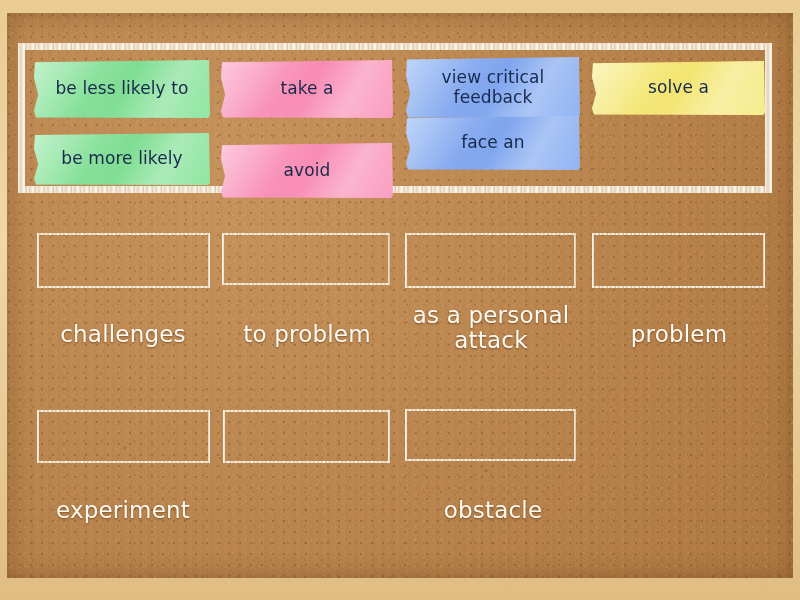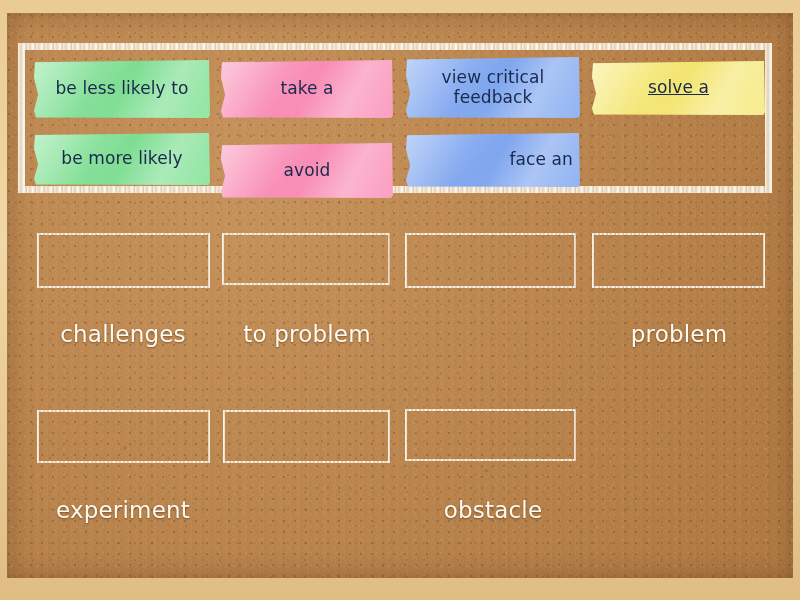--- a/index.html
+++ b/index.html
@@ -117,21 +117,21 @@
         rgba(255,255,255,.00) 52%,
         rgba(255,255,255,.30) 74%,
         rgba(255,255,255,.02) 100%);
     pointer-events: none;
   }
   .tile > span { position: relative; z-index: 1; }
 
   .tile.green  { background: linear-gradient(135deg,#96e9a8 0%, #7fdd93 45%, #8ee6a0 100%); }
   .tile.pink   { background: linear-gradient(135deg,#fba4c4 0%, #f88bb4 45%, #fb9dc0 100%); }
   .tile.blue   { background: linear-gradient(135deg,#93b6f4 0%, #7fa5ee 45%, #8fb3f3 100%); }
-  .tile.yellow { background: linear-gradient(135deg,#f8ee92 0%, #f3e571 45%, #f7ec8b 100%); text-decoration: underline; }
+  .tile.yellow { background: linear-gradient(135deg,#f8ee92 0%, #f3e571 45%, #f7ec8b 100%); }
 
   
   .dropbox {
     position: absolute;
     box-sizing: border-box;
     border: 2px solid;
     border-image:
       repeating-linear-gradient(90deg,
         rgba(255,253,247,.97) 0px,
         rgba(236,228,212,.7) 3px,
@@ -179,35 +179,38 @@
   </div>
 
   <div class="tile green" style="left:34px; top:133px; width:176px; height:52px;">
     <span>be more likely</span>
   </div>
 
   <div class="tile pink" style="left:221px; top:143px; width:172px; height:55px;">
     <span>avoid</span>
   </div>
 
-  <div class="tile blue" style="left:406px; top:133px; width:174px; height:54px;justify-content:flex-end;">
+  <div class="tile blue" style="left:406px; top:116px; width:174px; height:54px;">
     <span>face an</span>
   </div>
 
   <div class="dropbox" style="left:37px; top:233px; width:173px; height:55px;"></div>
   <div class="dropbox" style="left:222px; top:233px; width:168px; height:52px;"></div>
   <div class="dropbox" style="left:405px; top:233px; width:171px; height:55px;"></div>
   <div class="dropbox" style="left:592px; top:233px; width:173px; height:55px;"></div>
 
   <div class="answer-label" style="left:28px; top:322px; width:190px;">
     <span>challenges</span>
   </div>
   <div class="answer-label" style="left:212px; top:322px; width:190px;">
     <span>to problem</span>
   </div>
+  <div class="answer-label" style="left:398px; top:303px; width:186px;">
+    <span>as a personal attack</span>
+  </div>
   <div class="answer-label" style="left:584px; top:322px; width:190px;">
     <span>problem</span>
   </div>
 
   <div class="dropbox" style="left:37px; top:410px; width:173px; height:53px;"></div>
   <div class="dropbox" style="left:223px; top:410px; width:167px; height:53px;"></div>
   <div class="dropbox" style="left:405px; top:409px; width:171px; height:52px;"></div>
 
   <div class="answer-label" style="left:28px; top:498px; width:190px;">
     <span>experiment</span>

